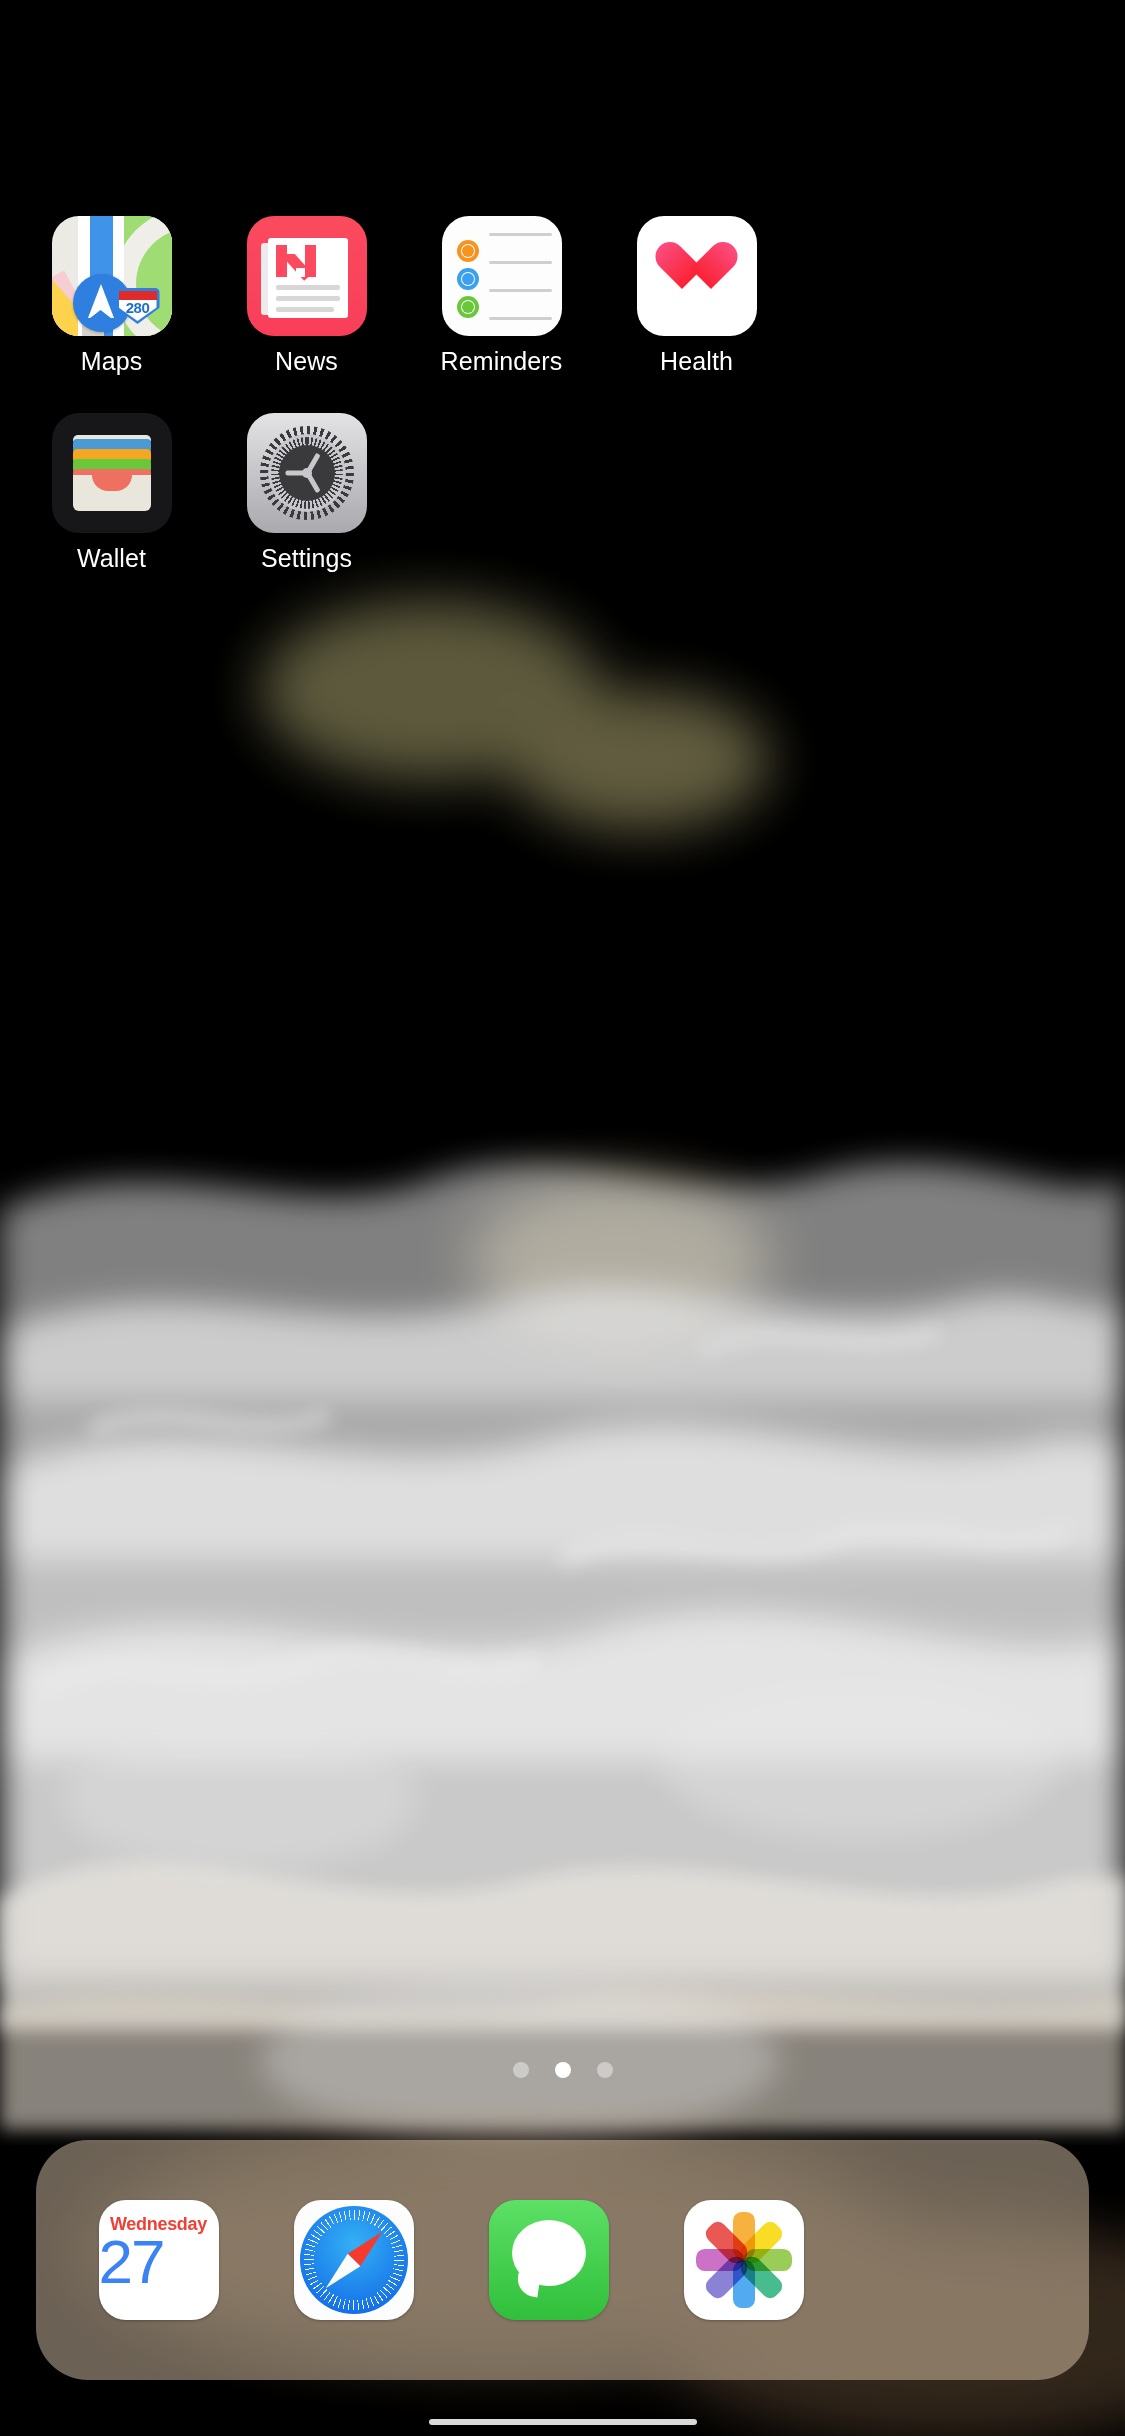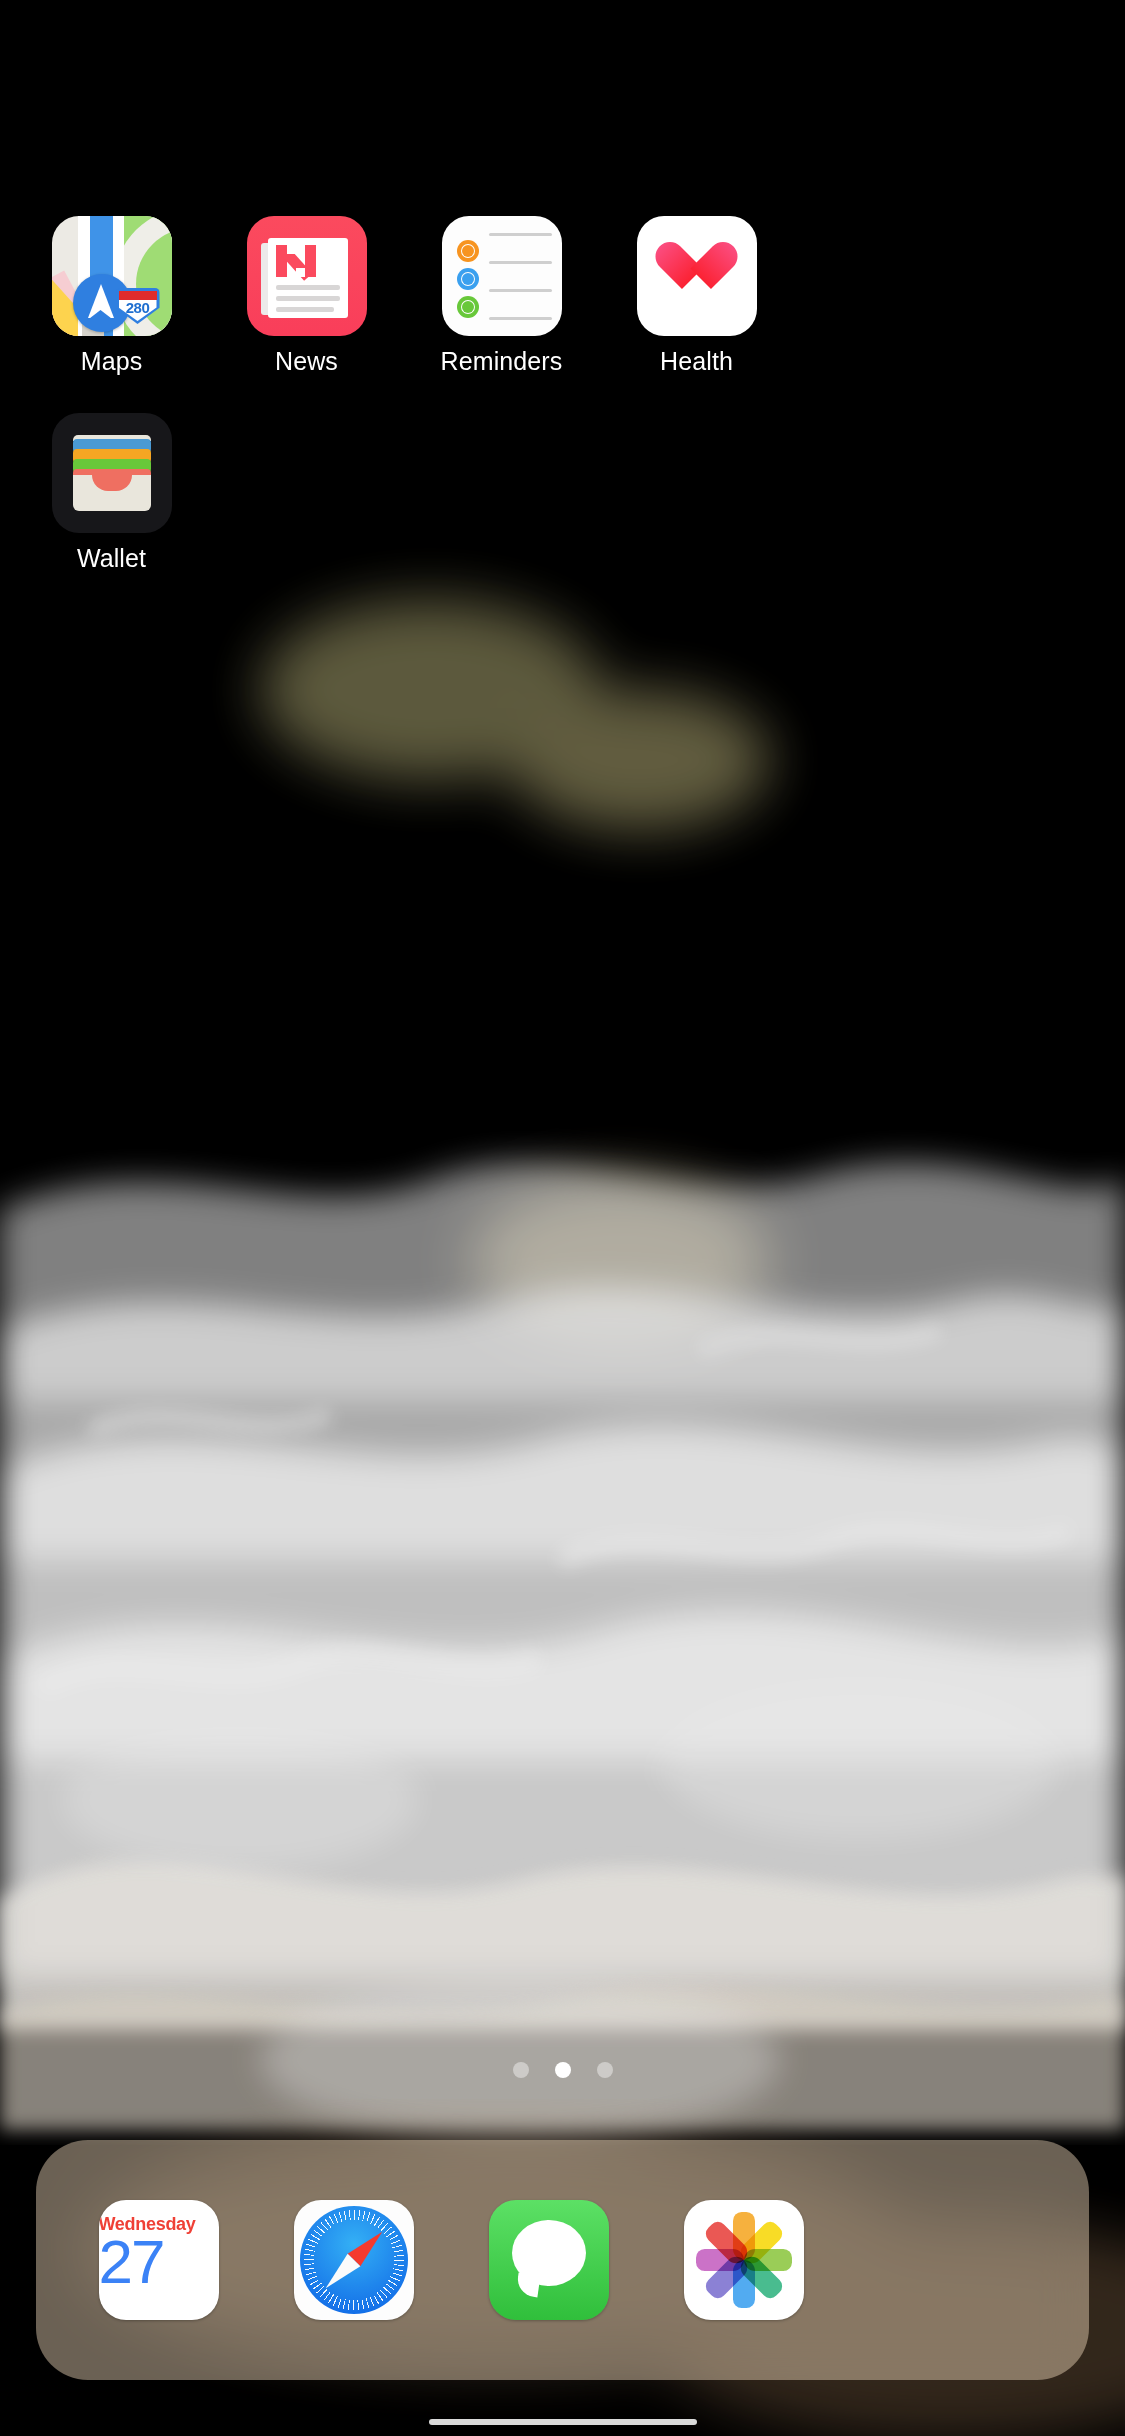--- a/index.html
+++ b/index.html
@@ -150,21 +150,21 @@
   
   .dock{position:absolute;left:36px;top:2140px;width:1053px;height:240px;border-radius:52px;
         background:rgba(255,230,200,.42);backdrop-filter:blur(24px);}
   .dock-row{position:absolute;left:0;top:0;width:1053px;height:240px;display:flex;
             align-items:center;}
   .dock-cell{width:167px;margin-left:28px;display:flex;justify-content:center;}
   .dock-cell:first-child{margin-left:39px;}
 
   
   .ic-cal{background:#fff;}
-  .cal-day{position:absolute;left:0;right:0;top:14px;color:#ef4036;
+  .cal-day{position:absolute;left:0;right:0;top:14px;text-align:center;color:#ef4036;
            font-size:18px;font-weight:bold;letter-spacing:-.3px;}
   .cal-num{position:absolute;left:0;right:0;top:27px;text-align:left;color:#3b82f6;
            font-size:62px;line-height:70px;font-weight:300;letter-spacing:-2px;}
 
   
   .ic-saf{background:#fdfdfd;}
   .saf-dial{position:absolute;left:6px;top:6px;width:108px;height:108px;border-radius:50%;
      background:radial-gradient(circle at 50% 35%,#34b0f5,#1470e8 78%);}
   .saf-ticks{position:absolute;left:6px;top:6px;width:108px;height:108px;border-radius:50%;
      background:repeating-conic-gradient(rgba(255,255,255,.95) 0deg 1.2deg, transparent 1.2deg 6deg);
@@ -329,20 +329,35 @@
           <div class="w-card wc1"></div>
           <div class="w-card wc2"></div>
           <div class="w-card wc3"></div>
           <div class="w-card wc4"></div>
           <div class="w-pocket"></div>
           <div class="w-notch"></div>
         </div>
         <div class="label">Wallet</div>
       </div>
 
+      <div class="cell">
+        <div class="icon ic-set">
+          <div class="gear-teeth"></div>
+          <div class="gear-ring"></div>
+          <div class="gear-teeth2"></div>
+          <div class="gear-in"></div>
+          <div class="gear-spoke" id="gspoke">
+              <i style="transform: rotate(30deg);"></i>
+              <i style="transform: rotate(150deg);"></i>
+              <i style="transform: rotate(270deg);"></i>
+            </div>
+          <div class="gear-hub"></div>
+        </div>
+        <div class="label">Settings</div>
+      </div>
     </div>
   </div>
 
   <div class="dots">
     <div class="dot"></div>
     <div class="dot on"></div>
     <div class="dot"></div>
   </div>
 
   <div class="dock">

